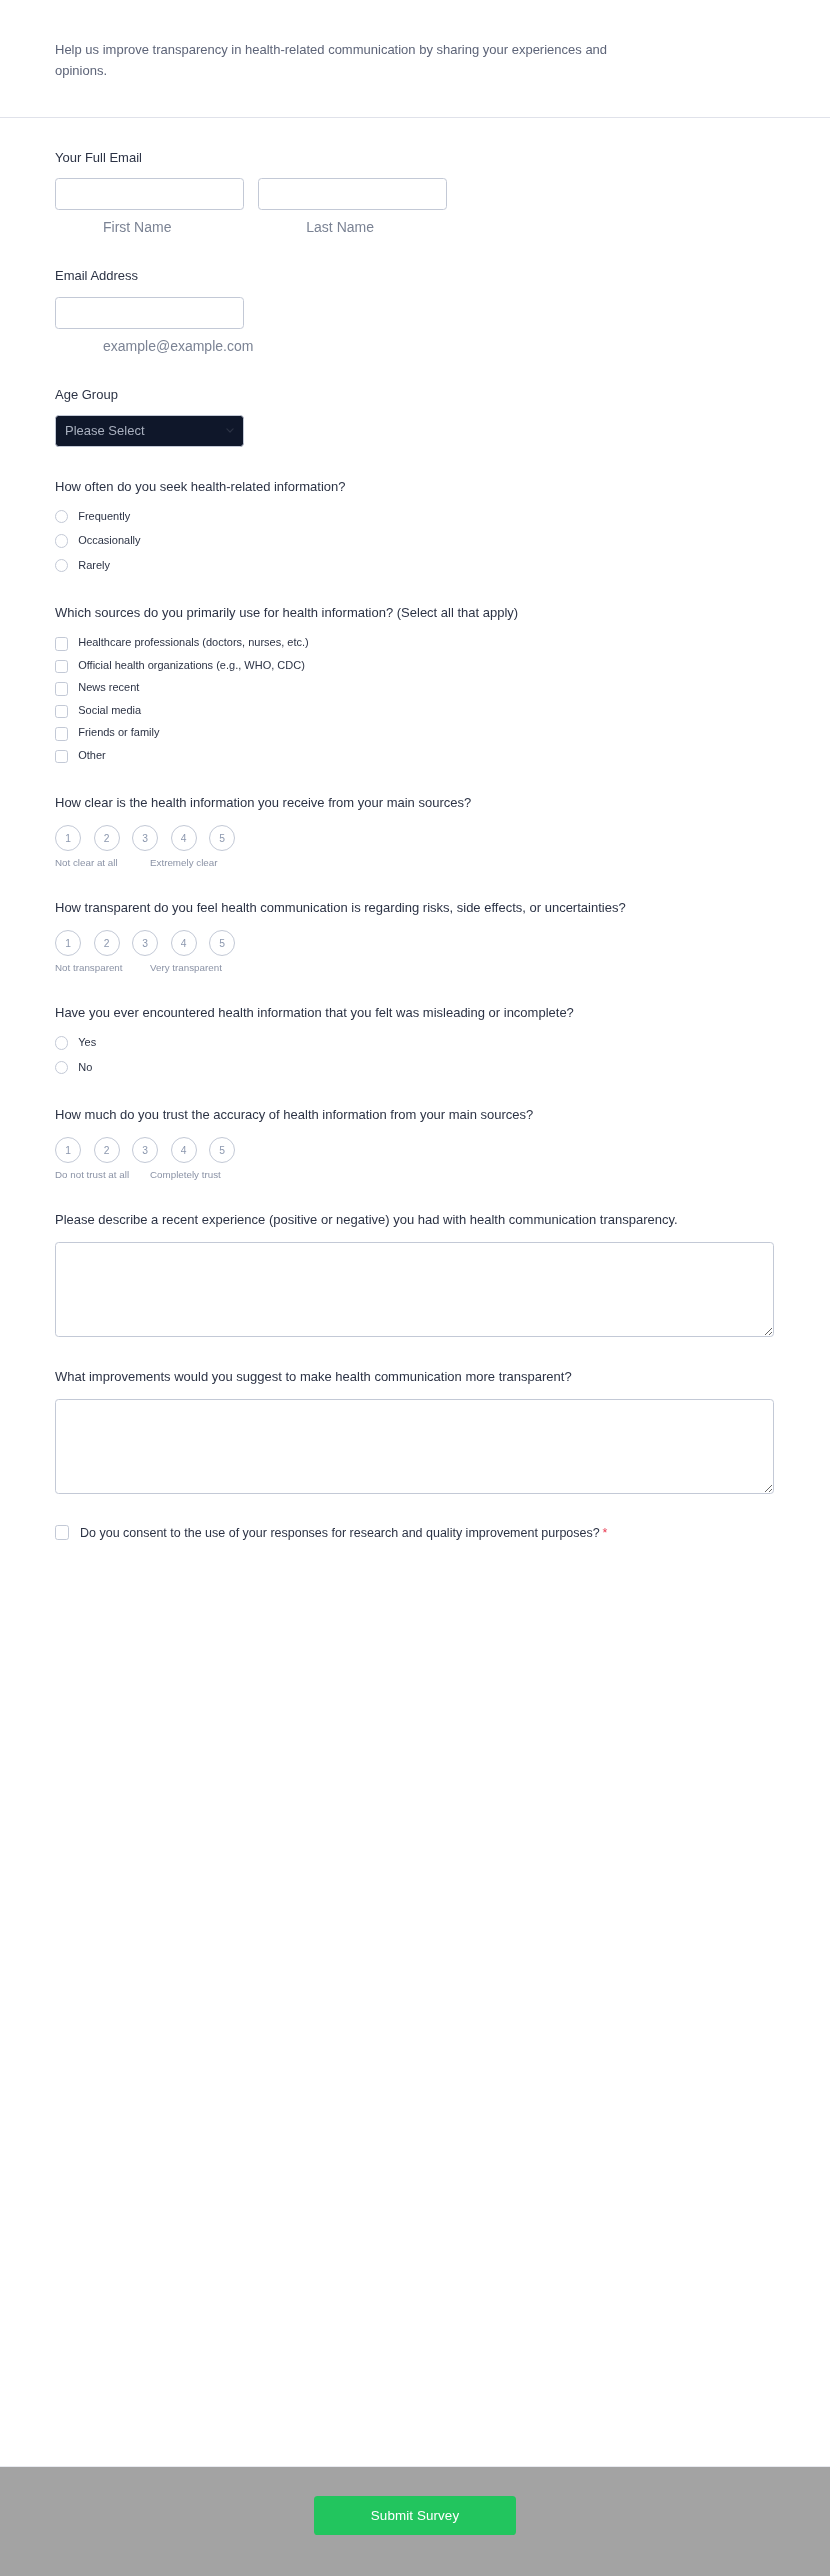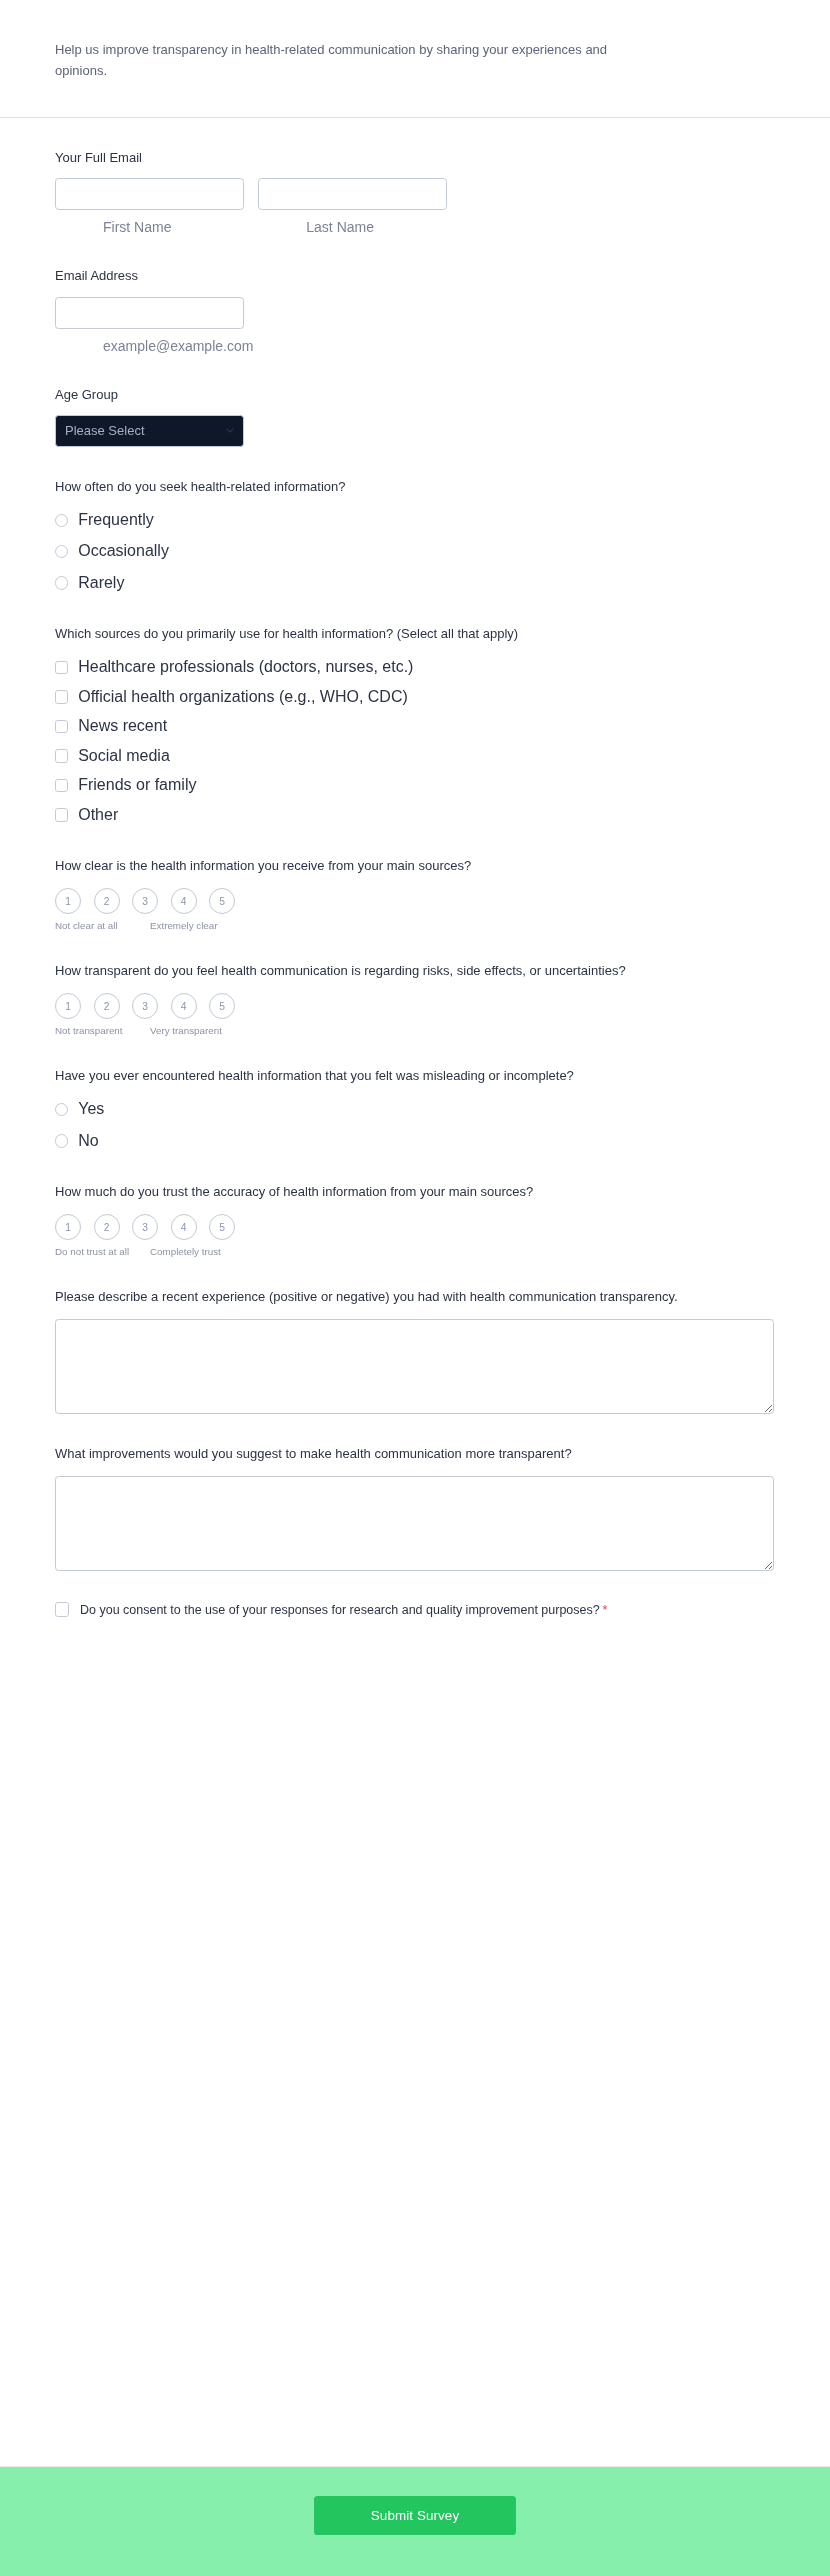--- a/index.html
+++ b/index.html
@@ -144,26 +144,26 @@
   .check-mark {
     width: 13.4px;
     height: 13.4px;
     border: 0.9px solid #c3c9d6;
     border-radius: 2.7px;
     background: #fff;
     flex: 0 0 auto;
     margin-right: 9.8px;
   }
   .opt-text {
-    font-size: 16px;
+    font-size: 11px;
     color: #2c3345;
     line-height: 1.4;
   }
 
-  .opt-row.cb { margin-bottom: 7.1px; }
+  .opt-row.cb { margin-bottom: 7.1px; align-items: flex-end; }
 
   
   .scale-row {
     display: flex;
     gap: 12.5px;
     margin-top: 3.6px;
   }
   .scale-cell {
     width: 26px;
     height: 26px;
@@ -225,21 +225,21 @@
     line-height: 1.55;
     color: #2c3345;
   }
 
   
   .form-footer {
     border-top: 0.9px solid #e8eaf0;
     padding: 28.6px 0 41px 0;
     display: flex;
     justify-content: center;
-    background: #86efac;
+    background: #a3a3a3;
   }
   .submit-btn {
     background: #22c55e;
     color: #ffffff;
     border: none;
     border-radius: 3.6px;
     font-family: "Liberation Sans", sans-serif;
     font-size: 13.4px;
     font-weight: normal;
     padding: 0 30px;

